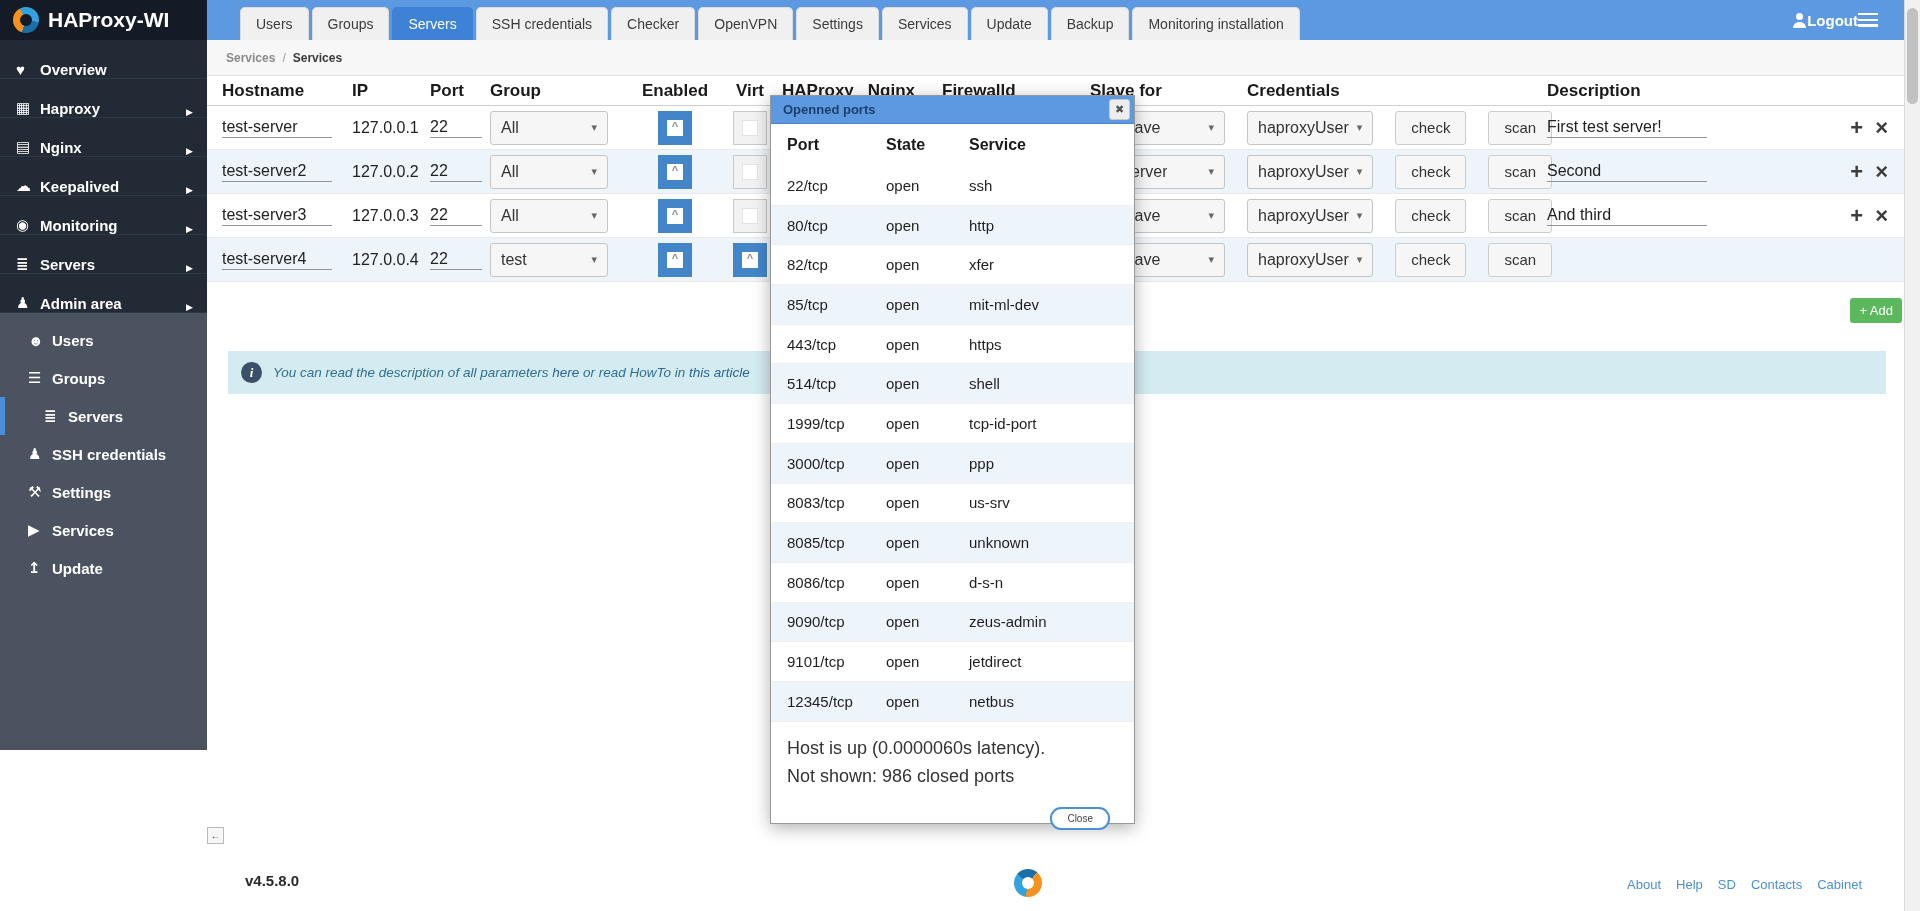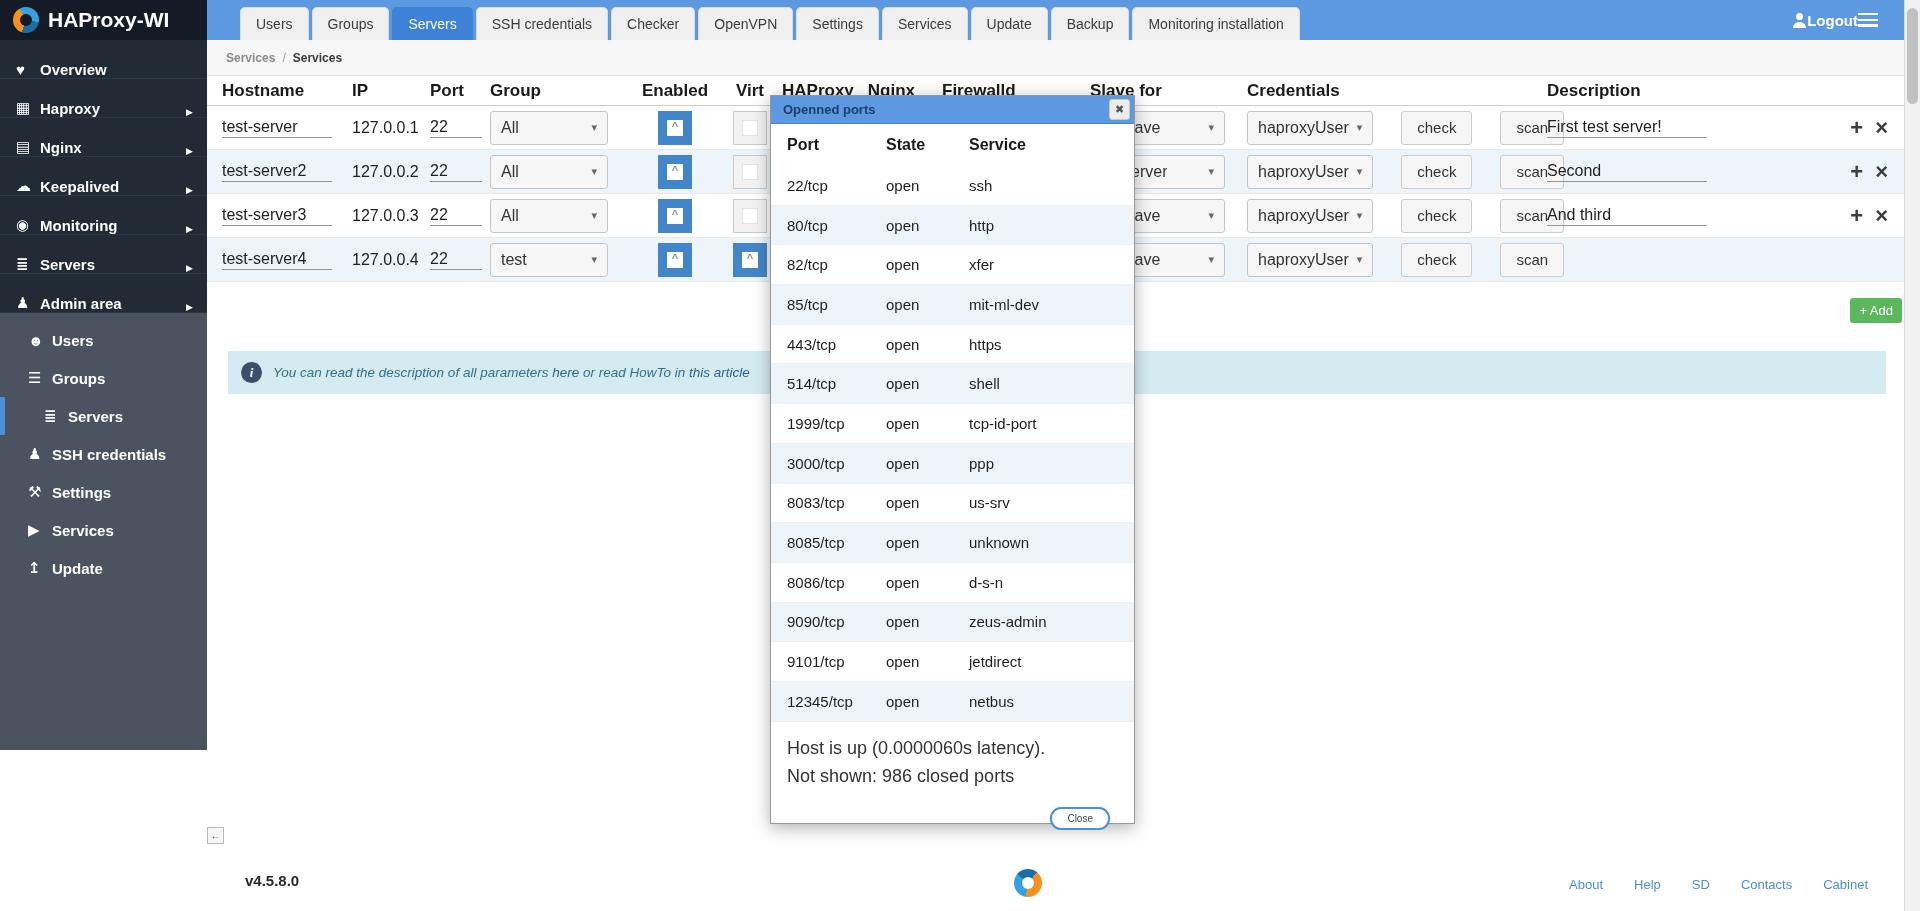--- a/index.html
+++ b/index.html
@@ -58,21 +58,21 @@
   .sel.slave{width:135px}
   .sel.slave .slave-text{margin-left:22px;overflow:hidden;white-space:nowrap}
   .sel.cred{width:150px}
   .cell-center{display:flex;justify-content:center}
   .toggle{width:34px;height:34px;background:#f2f2f2;border:1px solid #c9c9c9;display:flex;align-items:center;justify-content:center;cursor:pointer}
   .toggle .inner{width:16px;height:16px;background:#fff;border:1px solid #e4e4e4;display:flex;align-items:flex-start;justify-content:center}
   .toggle .caret{visibility:hidden;font-size:11px;font-weight:bold;color:#8a8a8a;line-height:13px}
   .toggle.on{background:#4286c9;border:none}
   .toggle.on .inner{border:none}
   .toggle.on .caret{visibility:visible}
-  .creds-cell{display:flex;align-items:center;gap:28px}
+  .creds-cell{display:flex;align-items:center;gap:22px}
   .btn{background:#f6f6f6;border:1px solid #ccc;border-radius:3px;font-size:15px;color:#333;height:34px;padding:0 15px;cursor:pointer;font-family:inherit}
   .desc-cell{display:flex;align-items:center;padding-right:16px}
   .row-icons{margin-left:auto;display:flex;gap:12px;align-items:center}
   .plus-icon,.x-icon{font-size:22px;font-weight:bold;color:#3d3d3d;cursor:pointer;line-height:22px}
   .plus-icon::before{content:"+"}
   .x-icon::before{content:"×"}
   .add-btn{position:absolute;right:2px;top:258px;background:#5cb85c;color:#fff;border:none;border-radius:3px;font-size:13px;padding:5px 9px;cursor:pointer;font-family:inherit}
   .banner{position:absolute;left:21px;right:18px;top:311px;height:43px;background:#d5ebf2;display:flex;align-items:center;gap:11px;padding-left:13px;font-size:13.5px;font-style:italic;color:#31708f}
   .info-icon{width:21px;height:21px;border-radius:50%;background:#3a5068;color:#fff;display:flex;align-items:center;justify-content:center;font-family:"Liberation Serif",serif;font-weight:bold;font-size:13px;flex:0 0 auto}
   .banner a{color:#2a6496;text-decoration:none;cursor:pointer;font-style:italic}
@@ -90,21 +90,21 @@
   .m-footer{padding:13px 16px 0;font-size:18px;color:#333;line-height:1.55}
   .m-close-row{display:flex;justify-content:flex-end;padding:17px 24px 0}
   .close-btn{background:#fff;border:2px solid #4a90d9;border-radius:11px;padding:4px 15px;font-size:10px;color:#444;cursor:pointer;font-family:inherit}
 
   
   .collapse-btn{position:absolute;left:207px;top:827px;width:17px;height:17px;background:#f6f6f6;border:1px solid #b9b9b9;display:flex;align-items:center;justify-content:center;font-size:10px;color:#444;cursor:pointer}
   .collapse-btn::before{content:"←"}
   .version{position:absolute;left:245px;top:872px;font-size:15px;font-weight:bold;color:#2a2a2a}
   .footer-logo{position:absolute;left:1014px;top:869px;width:28px;height:28px;border-radius:50%;background:conic-gradient(from 40deg,#f5911e 0 150deg,#34a2dc 150deg 270deg,#1b6fa8 270deg 360deg);}
   .footer-logo::after{content:'';position:absolute;inset:8px;border-radius:50%;background:#fff}
-  .footer-links{position:absolute;right:52px;top:877px;display:flex;gap:31px}
+  .footer-links{position:absolute;right:58px;top:877px;display:flex;gap:15px}
   .footer-links a{font-size:13px;color:#4a90d9;text-decoration:none;cursor:pointer}
 
   
   .scrollbar{position:absolute;right:0;top:0;width:16px;height:911px;background:#f1f1f1;border-left:1px solid #dadada}
   .scroll-thumb{position:absolute;left:2px;right:2px;top:8px;height:96px;background:#c1c1c1;border-radius:7px}
 </style>
 </head>
 <body>
 
 <div class="topbar">

